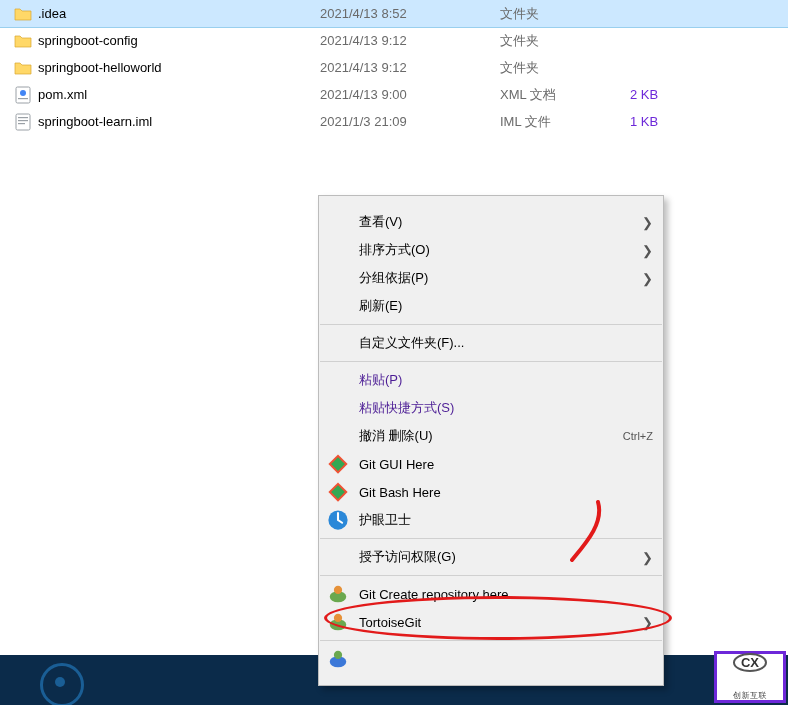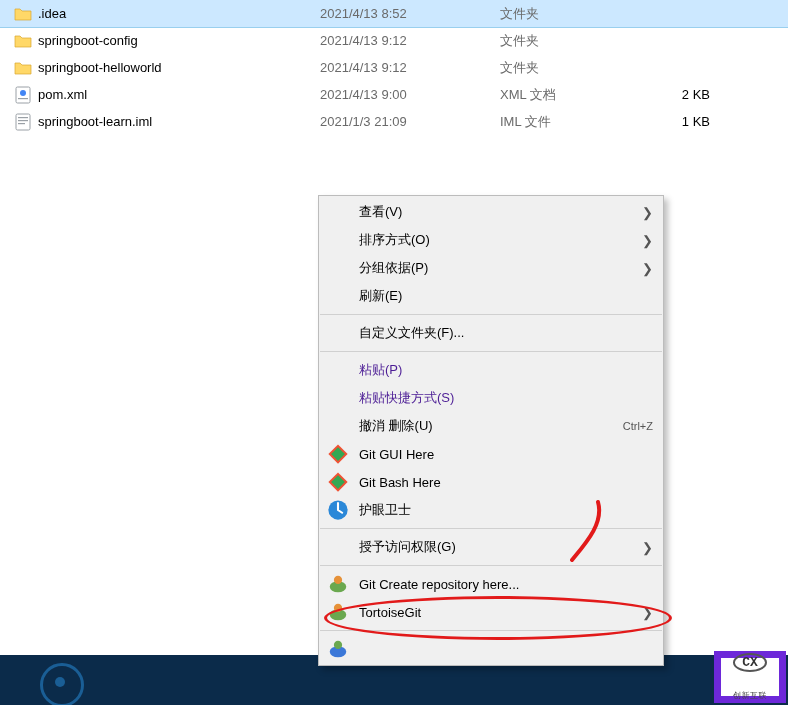--- a/index.html
+++ b/index.html
@@ -27,39 +27,39 @@
       outline: 1px solid #99cfee;
     }
     .col-name {
       width: 320px;
       display: flex;
       align-items: center;
       padding-left: 14px;
     }
     .col-date { width: 180px; color: #6a6a6a; }
     .col-type { width: 130px; color: #6a6a6a; }
-    .col-size { width: 90px; color: #000000; text-align: right; padding-right: 10px; }
+    .col-size { width: 90px; color: #6d28d9; text-align: left; padding-right: 10px; }
 
     .file-icon {
       width: 18px; height: 18px; margin-right: 6px;
       display: inline-flex; align-items: center; justify-content: center;
     }
     .icon-folder svg { width: 18px; height: 18px; }
     .icon-xml svg, .icon-iml svg { width: 16px; height: 18px; }
 
     
     .context-menu {
       position: absolute;
       left: 318px;
       top: 195px;
       width: 346px;
       background: #f0f0f0;
       border: 1px solid #bcbcbc;
       box-shadow: 4px 4px 6px rgba(0,0,0,0.25);
-      padding: 2px 0;
+      padding: 12px 0;
     }
     .menu-item {
       height: 28px;
       display: flex;
       align-items: center;
       padding: 0 10px 0 8px;
       font-size: 13px;
       color: #000;
     }
     .menu-item.disabled { color: #4c1d95; }
@@ -104,26 +104,25 @@
       background: #1a5e95;
       border-radius: 50%;
     }
     .brand-badge {
       position: absolute;
       right: 2px;
       bottom: 2px;
       width: 72px;
       height: 52px;
       background: #fff;
-      border: 7px solid #6d28d9;
+      border: 3px solid #6d28d9;
       display: flex;
       align-items: center;
       justify-content: center;
       flex-direction: column;
-      font-family: Liberation Mono, monospace;
     }
     .brand-badge .circ {
       width: 34px; height: 34px; border: 2px solid #555; border-radius: 50%;
       display: flex; align-items: center; justify-content: center;
       font-weight: bold; font-size: 13px; color: #333;
     }
     .brand-badge .txt { font-size: 8px; color: #444; margin-top: 18px; letter-spacing: 0.5px; }
 
     
     .annot-oval {

